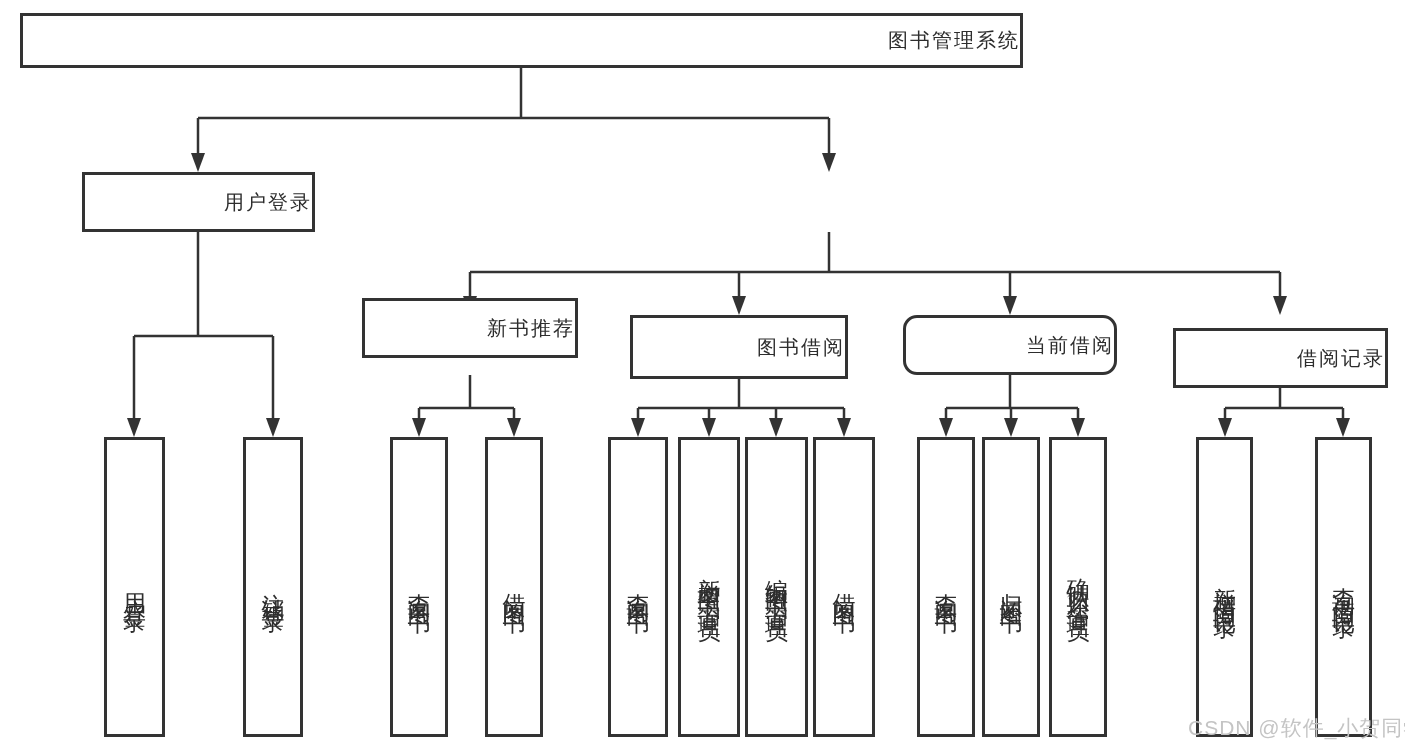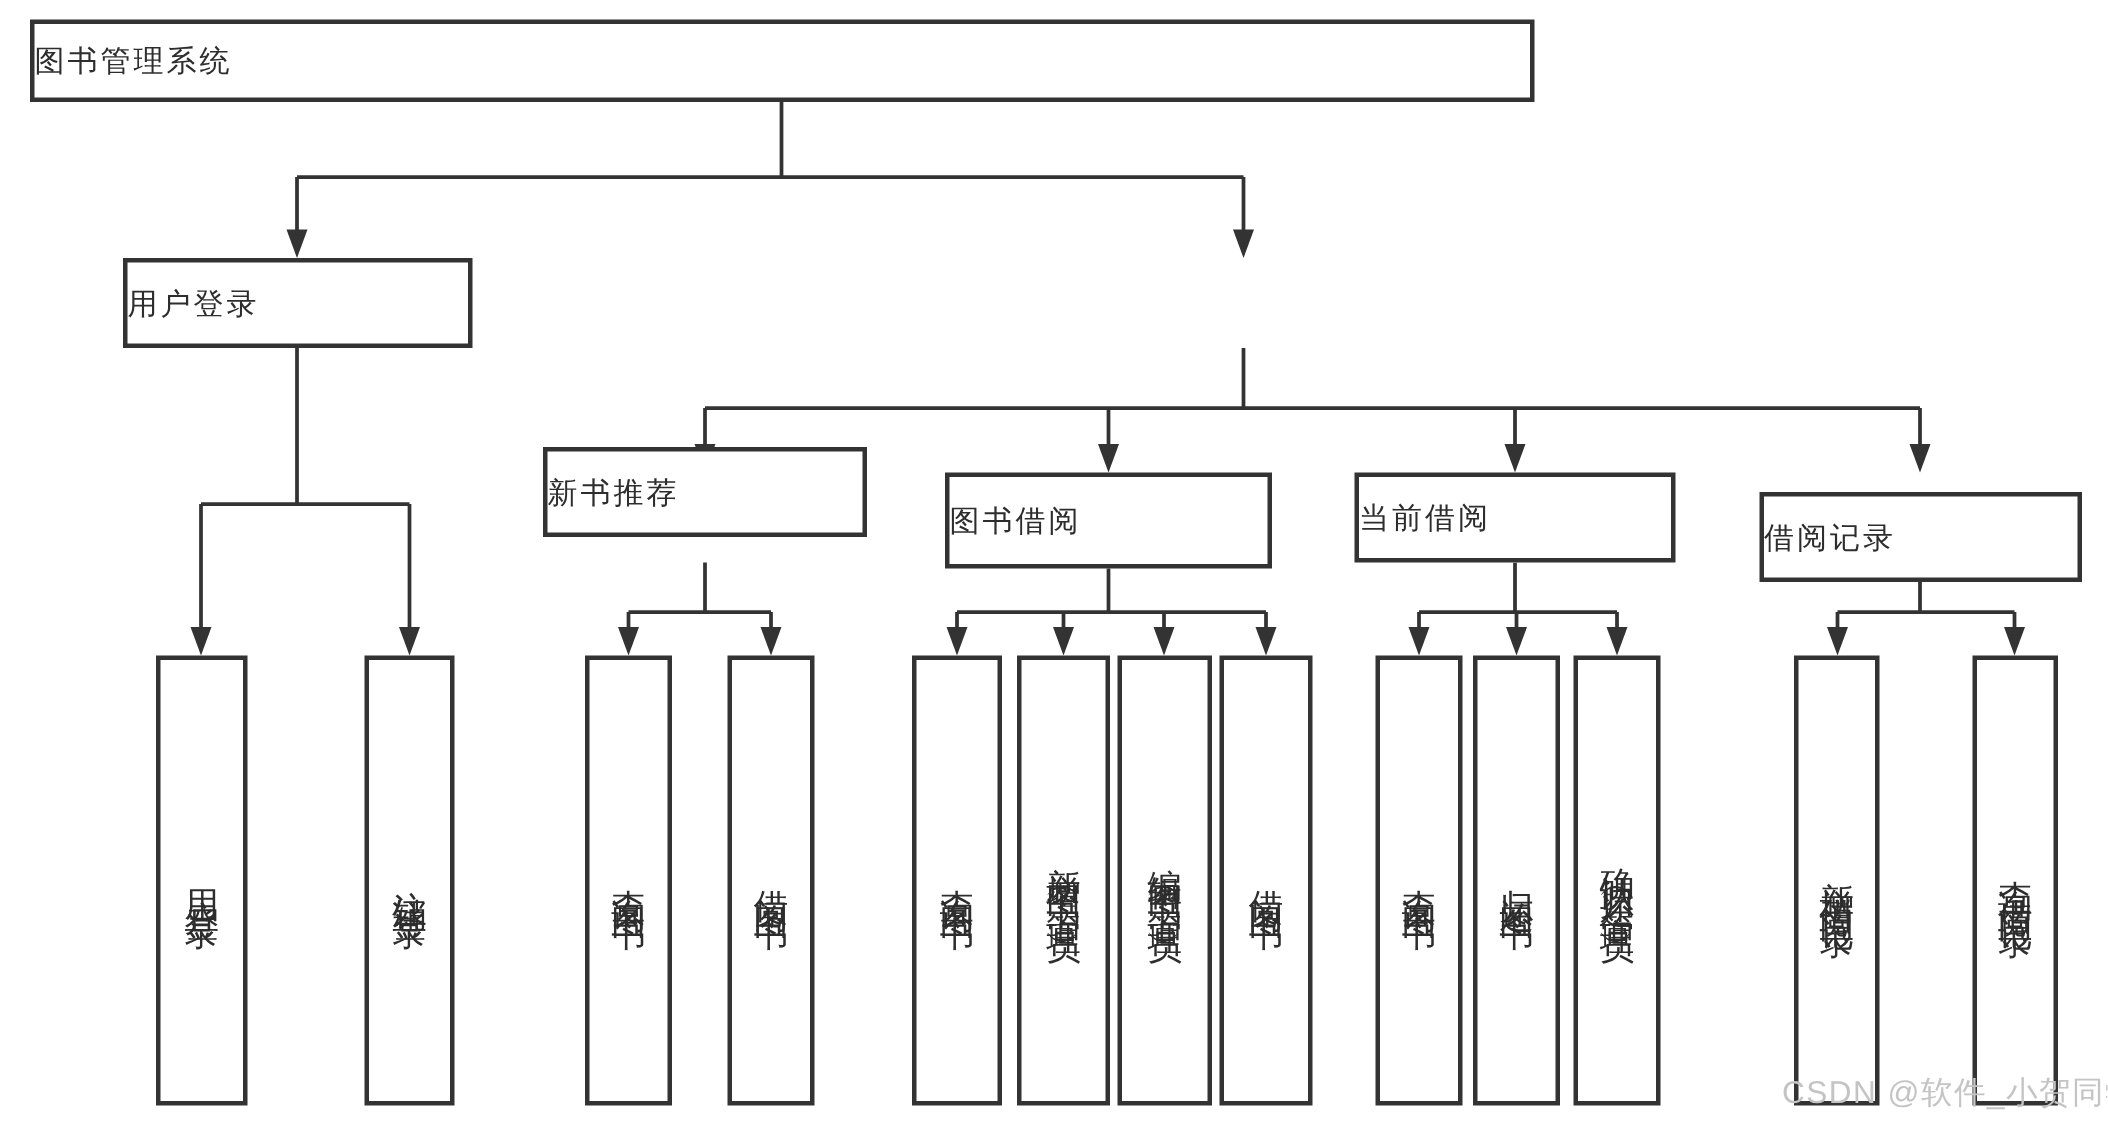--- a/index.html
+++ b/index.html
@@ -24,21 +24,21 @@
     height: 747px;
     pointer-events: none;
   }
   .box {
     position: absolute;
     box-sizing: border-box;
     background: #ffffff;
     border: 3px solid #333333;
     display: flex;
     align-items: center;
-    justify-content: flex-start;
+    justify-content: flex-end;
     color: #2d2d2d;
     font-size: 20px;
     letter-spacing: 2px;
     white-space: nowrap;
   }
   .vbox {
     position: absolute;
     box-sizing: border-box;
     top: 437px;
     height: 300px;
@@ -168,21 +168,21 @@
   <div class="box" style="left:82px; top:172px; width:233px; height:60px;">
     <span>用户登录</span>
   </div>
 
   <div class="box" style="left:362px; top:298px; width:216px; height:60px;">
     <span>新书推荐</span>
   </div>
   <div class="box" style="left:630px; top:315px; width:218px; height:64px;">
     <span>图书借阅</span>
   </div>
-  <div class="box" style="left:903px; top:315px; width:214px; height:60px;">
+  <div class="box" style="left:903px; top:315px; width:214px; height:60px;border-radius:14px;">
     <span>当前借阅</span>
   </div>
   <div class="box" style="left:1173px; top:315px; width:215px; height:60px;margin-top:13px;">
     <span>借阅记录</span>
   </div>
 
   <div class="vbox" style="left:104px; width:61px;">
     <span>用户登录</span>
   </div>
   <div class="vbox" style="left:243px; width:60px;">

